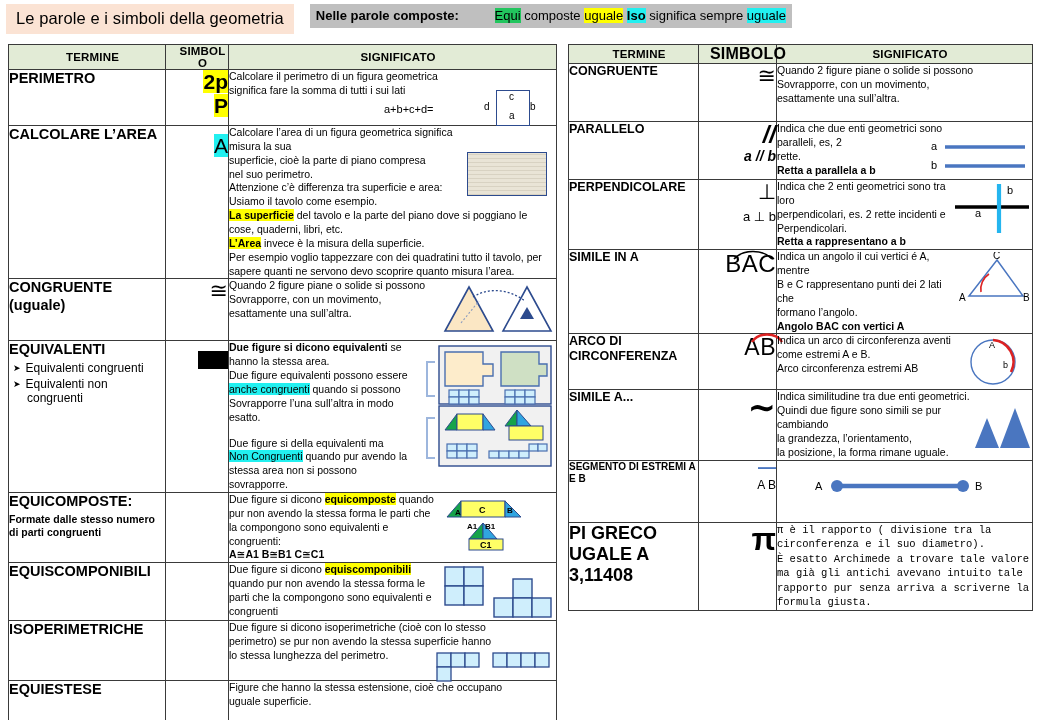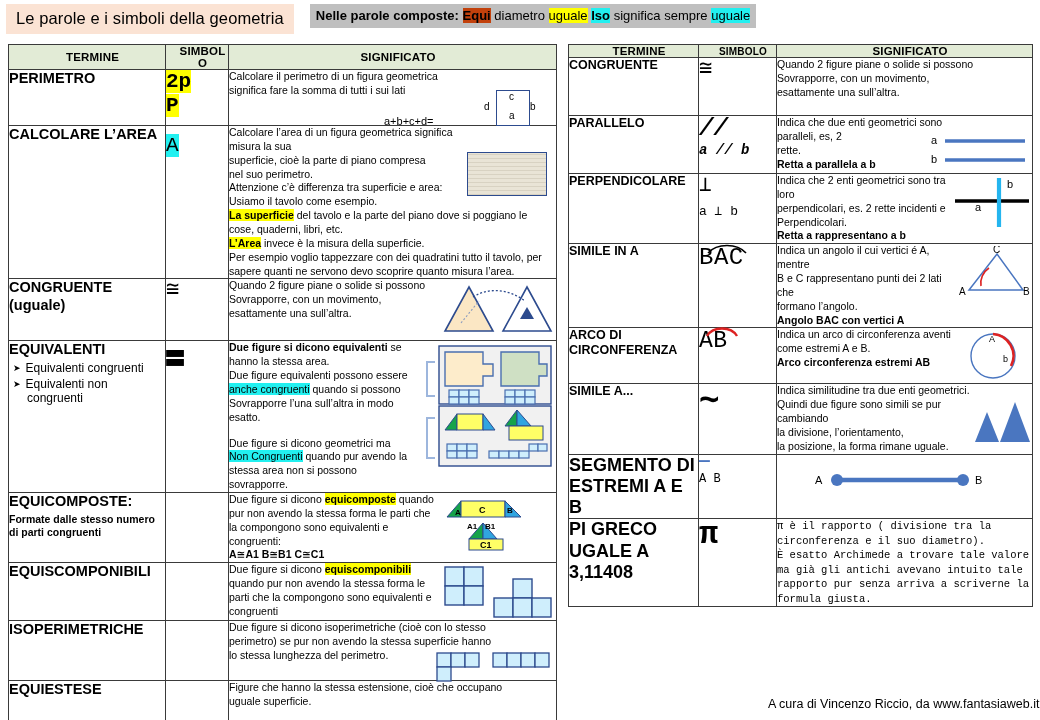--- a/index.html
+++ b/index.html
@@ -16,33 +16,33 @@
     background:#fbe3d4;padding:5px 10px 6px 10px;font-size:16.5px;
     letter-spacing:.1px;white-space:nowrap;
   }
   .hdr-note{
     margin-left:16px;background:#bfbfbf;padding:5px 6px 5px 6px;
     font-size:13px;white-space:nowrap;line-height:1.1;
   }
   .hdr-note b{font-weight:bold;}
   .hl-y{background:#ffff00;}
   .hl-c{background:#22f0f0;}
-  .hl-y-b{background:#c2410c;font-weight:bold;}
+  .hl-y-b{background:#22c55e;font-weight:normal;margin-left:32px;}
   .hl-c-b{background:#22f0f0;font-weight:bold;}
 
   
   .tbl{position:absolute;border-collapse:collapse;table-layout:fixed;}
   .tbl td,.tbl th{border:1px solid #3a3a3a;vertical-align:top;padding:0;}
   .tbl .thr th{
     background:#e2ebd6;text-align:center;vertical-align:middle;
     font-size:11.5px;font-weight:bold;letter-spacing:.2px;padding-left:11px;
   }
   .c-term{padding:7px 0 0 10px;font-weight:bold;font-size:14.5px;line-height:1.18;}
   .c-term .sub{font-size:10.5px;font-weight:bold;line-height:1.2;display:block;margin-top:3px;}
-  .c-sym{text-align:left;vertical-align:middle;font-family:Liberation Mono, monospace;}
+  .c-sym{text-align:right;vertical-align:middle;}
   .c-mean{padding:5px 6px 4px 7px;font-size:10.5px;line-height:1.32;position:relative;}
   .c-mean b{font-weight:bold;text-align:center;}
 
   
   #tblL{left:8px;top:44px;width:548px;}
   
   #tblR{left:568px;top:44px;width:464px;}
   .sym-med{font-size:22px;line-height:1.05;}
   .sym-2p{font-size:21px;font-weight:bold;line-height:1.12;}
   .sym-A{font-size:21px;line-height:1.1;}
@@ -60,21 +60,21 @@
   .mono{font-family:"Liberation Mono","DejaVu Sans Mono",monospace;font-size:10.5px;line-height:1.38;}
 </style>
 </head>
 <body>
 
 <div class="page">
 
   <div class="hdr">
     <div class="hdr-title">Le parole e i simboli della geometria</div>
     <div class="hdr-note">
-      <b>Nelle parole composte:</b><span> </span><span class="hl-y-b">Equi</span><span> </span><span>diametro</span><span> </span><span class="hl-y">uguale</span><span> </span><span class="hl-c-b">Iso</span><span> </span><span>significa sempre</span><span> </span><span class="hl-c">uguale</span>
+      <b>Nelle parole composte:</b><span> </span><span class="hl-y-b">Equi</span><span> </span><span>composte</span><span> </span><span class="hl-y">uguale</span><span> </span><span class="hl-c-b">Iso</span><span> </span><span>significa sempre</span><span> </span><span class="hl-c">uguale</span>
     </div>
   </div>
 
   <table class="tbl" id="tblL">
     <colgroup>
         <col style="width:157px">
         <col style="width:63px">
         <col style="width:328px">
       </colgroup>
     <tbody>
@@ -85,21 +85,21 @@
     </tr>
 
     <tr style="height:56px">
       <td class="c-term">PERIMETRO</td>
       <td class="c-sym">
         <div class="sym-2p"><span class="hl-y">2p</span></div>
         <div class="sym-2p"><span class="hl-y">P</span></div>
       </td>
       <td class="c-mean">
         <div style="width:238px">Calcolare il perimetro di un figura geometrica significa fare la somma di tutti i sui lati</div>
-        <div style="position:absolute;left:155px;top:44px;font-size:11px">a+b+c+d=</div>
+        <div style="position:absolute;left:155px;top:32px;font-size:11px">a+b+c+d=</div>
         <div class="fig" style="left:250px;top:20px;width:60px;height:36px">
           <div style="position:absolute;left:17px;top:0;width:32px;height:34px;border:1.4px solid #2d4b8e;"></div>
           <div style="position:absolute;left:30px;top:0px;font-size:10px">c</div>
           <div style="position:absolute;left:30px;top:19px;font-size:10px">a</div>
           <div style="position:absolute;left:5px;top:10px;font-size:10px">d</div>
           <div style="position:absolute;left:51px;top:10px;font-size:10px">b</div>
         </div>
       </td>
     </tr>
 
@@ -169,21 +169,21 @@
       </td>
       <td class="c-mean">
         <div style="width:178px">
           <b>Due figure si dicono equivalenti</b><span> se hanno la stessa area.</span>
         </div>
         <div style="width:182px">
           <span>Due figure equivalenti possono essere</span>
           <span class="hl-c">anche congruenti</span><span> quando si possono Sovrapporre l’una sull’altra in modo esatto.</span>
         </div>
         <div style="width:182px;margin-top:12px">
-          <span>Due figure si dicono geometrici ma</span><br>
+          <span>Due figure si della equivalenti ma</span><br>
           <span class="hl-c">Non Congruenti</span><span> quando pur avendo la stessa area non si possono sovrapporre.</span>
         </div>
         <svg class="fig" style="left:190px;top:3px" width="134" height="124" viewBox="0 0 134 124">
 
           <path d="M16,18 h-8 v34 h8" stroke="#9db6dd" stroke-width="2" fill="none"></path>
           <path d="M16,74 h-8 v40 h8" stroke="#9db6dd" stroke-width="2" fill="none"></path>
 
           <rect x="20" y="2" width="112" height="58" fill="#f1f1f1" stroke="#2d4b8e" stroke-width="1.4"></rect>
           <path d="M26,8 h38 v12 h10 v12 h-10 v10 h-38 z" fill="#fdeccb" stroke="#4a6fb0" stroke-width="1.4"></path>
           <path d="M82,8 h38 v12 h8 v12 h-8 v10 h-38 z" fill="#cfe0c4" stroke="#4a6fb0" stroke-width="1.4"></path>
@@ -316,21 +316,21 @@
 
   <table class="tbl" id="tblR">
     <colgroup>
         <col style="width:130px">
         <col style="width:78px">
         <col style="width:256px">
       </colgroup>
     <tbody>
         <tr class="thr">
       <th>TERMINE</th>
-      <th style="font-size:10px">SIMBOLO</th>
+      <th style="font-size:16px">SIMBOLO</th>
       <th>SIGNIFICATO</th>
     </tr>
 
     <tr style="height:58px">
       <td class="c-term" style="font-size:12.5px">CONGRUENTE</td>
       <td class="c-sym">
         <span class="sym-med">≅</span>
       </td>
       <td class="c-mean">
         <div>Quando 2 figure piane o solide si possono</div>
@@ -416,52 +416,52 @@
           <svg style="position:absolute;left:6px;top:-3px" width="34" height="12" viewBox="0 0 34 12">
             <path d="M2,11 C8,1 26,1 32,11" fill="none" stroke="#d22" stroke-width="2.4"></path>
           </svg>
           <span style="font-size:23px;letter-spacing:.5px">AB</span>
         </div>
       </td>
       <td class="c-mean">
         <div style="width:186px">
           <div>Indica un arco di circonferenza aventi</div>
           <div>come estremi A e B.</div>
-          <div style="font-weight:bold">Arco circonferenza estremi AB</div>
+          <div style="font-weight:normal">Arco circonferenza estremi AB</div>
         </div>
         <svg class="fig" style="left:186px;top:2px" width="64" height="52" viewBox="0 0 64 52">
           <circle cx="30" cy="26" r="22" fill="none" stroke="#4a76c0" stroke-width="1.4"></circle>
           <path d="M30,4 A22,22 0 0 1 48,36" fill="none" stroke="#d22" stroke-width="2.6"></path>
           <text x="26" y="12" font-size="9" font-family="Liberation Sans">A</text>
           <text x="40" y="32" font-size="9" font-family="Liberation Sans">b</text>
         </svg>
       </td>
     </tr>
 
     <tr style="height:66px">
       <td class="c-term" style="font-size:12.5px">SIMILE A...</td>
       <td class="c-sym">
         <span style="font-size:34px;font-weight:bold;line-height:1">∼</span>
       </td>
       <td class="c-mean">
         <div style="width:196px">
           <div>Indica similitudine tra due enti geometrici.</div>
           <div>Quindi due figure sono simili se pur cambiando</div>
-          <div> la divisione, l’orientamento,</div>
+          <div> la grandezza, l’orientamento,</div>
           <div> la posizione, la forma rimane uguale.</div>
         </div>
         <svg class="fig" style="left:196px;top:14px" width="58" height="48" viewBox="0 0 58 48">
           <polygon points="14,14 26,44 2,44" fill="#4a76c0"></polygon>
           <polygon points="42,4 57,44 27,44" fill="#4a76c0"></polygon>
         </svg>
       </td>
     </tr>
 
     <tr style="height:62px">
-      <td class="c-term" style="font-size:18px">SEGMENTO  DI ESTREMI  A E B</td>
+      <td class="c-term" style="font-size:10px">SEGMENTO  DI ESTREMI  A E B</td>
       <td class="c-sym">
         <div style="color:#4a76c0;font-size:18px;font-weight:bold;line-height:.7">―</div>
         <div style="font-size:12px;margin-top:5px">A B</div>
       </td>
       <td class="c-mean">
         <svg class="fig" style="left:38px;top:12px" width="180" height="28" viewBox="0 0 180 28">
           <text x="0" y="17" font-size="11" font-family="Liberation Sans">A</text>
           <line x1="22" y1="13" x2="148" y2="13" stroke="#4a76c0" stroke-width="4.4"></line>
           <circle cx="22" cy="13" r="6" fill="#4a76c0"></circle>
           <circle cx="148" cy="13" r="6" fill="#4a76c0"></circle>
@@ -480,14 +480,13 @@
         <div>circonferenza e il suo diametro).</div>
         <div>È esatto Archimede a trovare tale valore</div>
         <div>ma già gli antichi avevano intuito tale</div>
         <div>rapporto pur senza arriva a scriverne la</div>
         <div>formula giusta.</div>
       </td>
     </tr>
   </tbody>
     </table>
 
-  <div class="foot">A cura di Vincenzo Riccio, da www.fantasiaweb.it</div>
 </div>
 
 </body></html>

